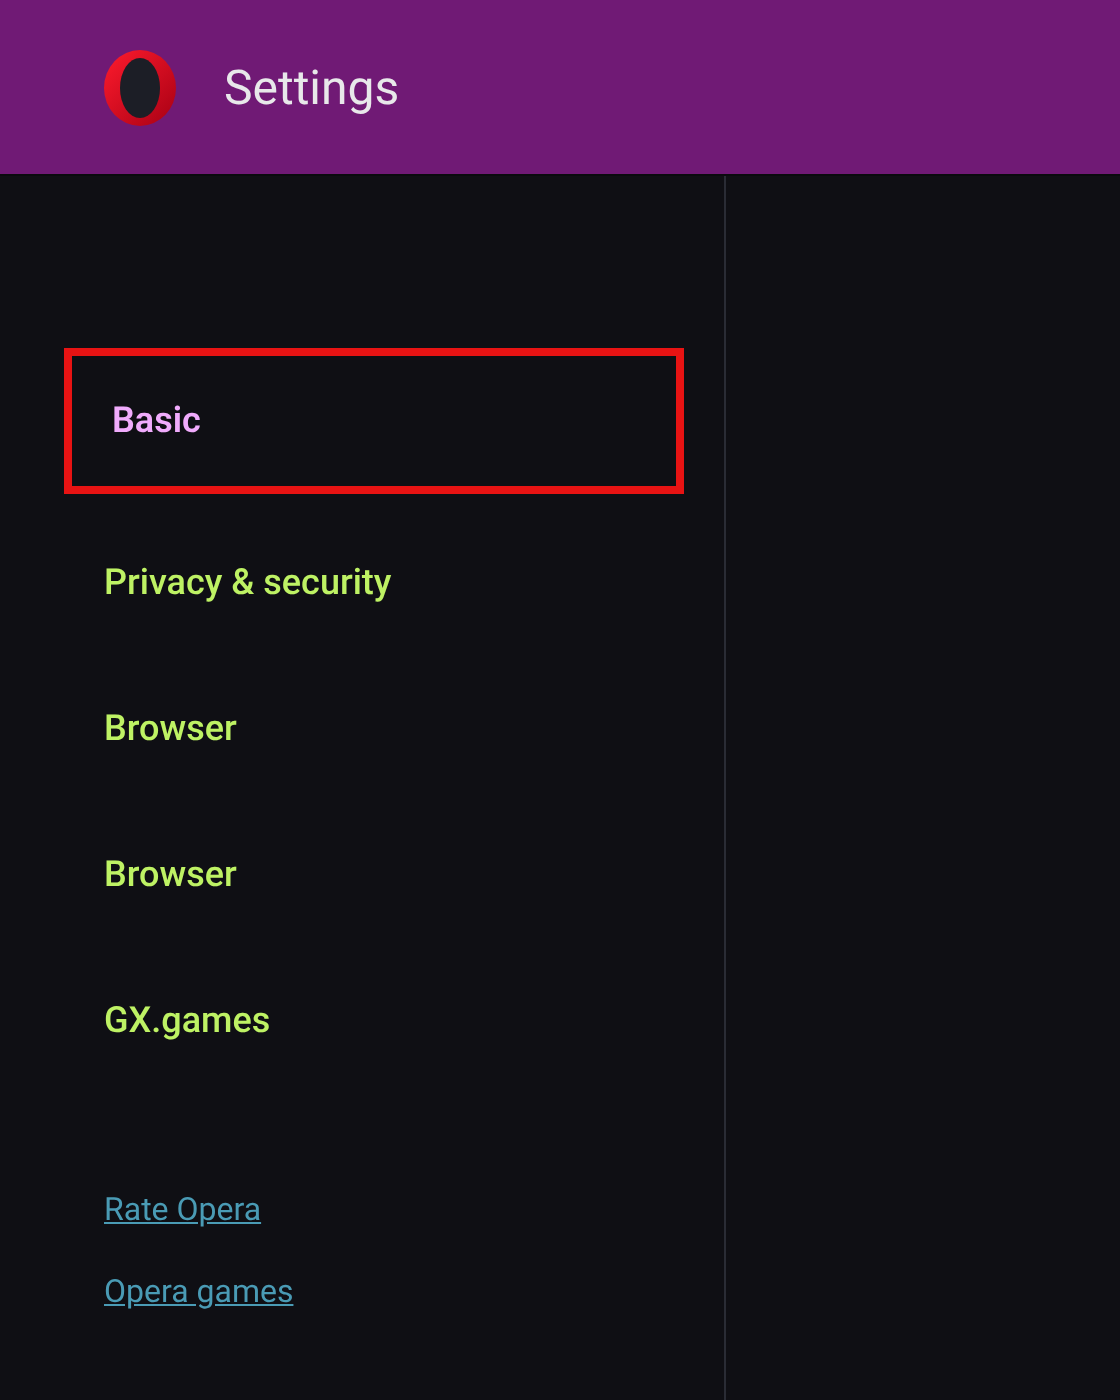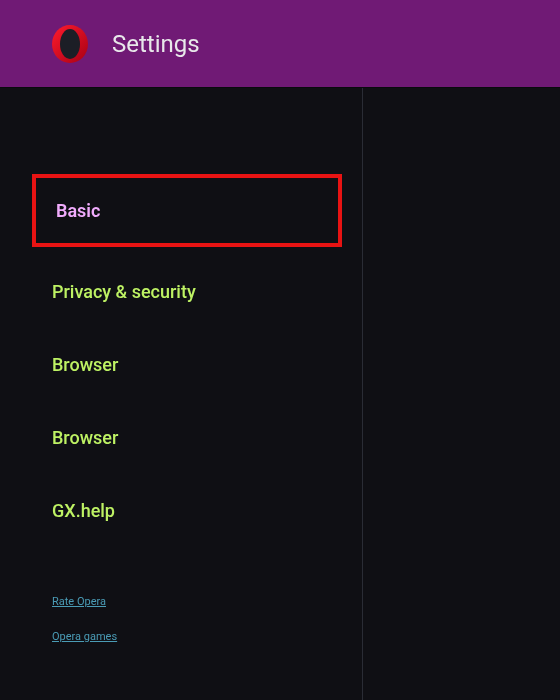--- a/index.html
+++ b/index.html
@@ -62,21 +62,21 @@
       font-weight: 600;
       padding: 22px 20px;
       margin-top: 16px;
     }
     .links-section {
       margin-top: 40px;
       padding-left: 20px;
     }
     .link-item {
       color: #4a9bb5;
-      font-size: 11px;
+      font-size: 16px;
       text-decoration: underline;
       cursor: pointer;
       display: block;
       margin-bottom: 22px;
     }
     .main-area {
       flex: 1;
       background: #0f0f14;
     }
   </style>
@@ -107,21 +107,21 @@
     <div class="nav-item">
       <span>Privacy &amp; security</span>
     </div>
     <div class="nav-item">
       <span>Browser</span>
     </div>
     <div class="nav-item">
       <span>Browser</span>
     </div>
     <div class="nav-item">
-      <span>GX.help</span>
+      <span>GX.games</span>
     </div>
     <div class="links-section">
       <a class="link-item">
         <span>Rate Opera</span>
       </a>
       <a class="link-item">
         <span>Opera games</span>
       </a>
     </div>
   </nav>

